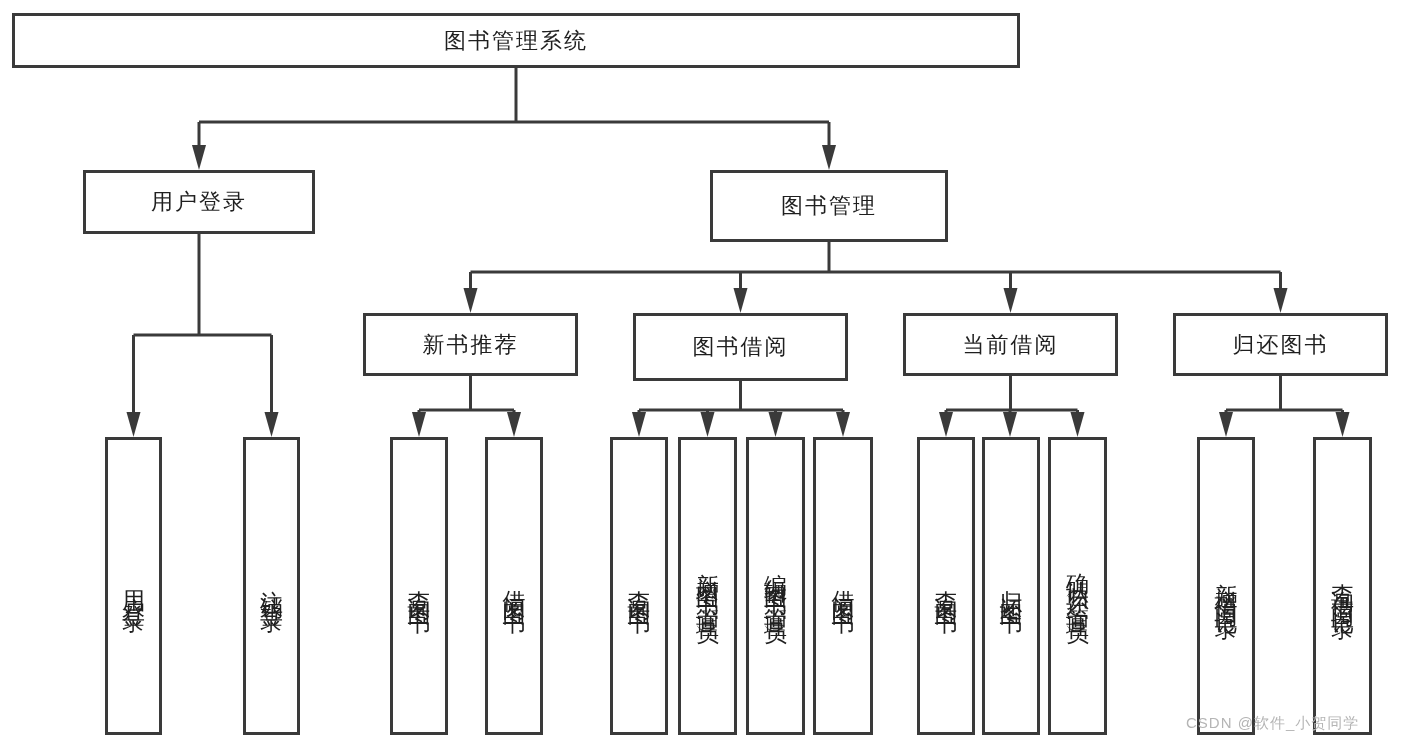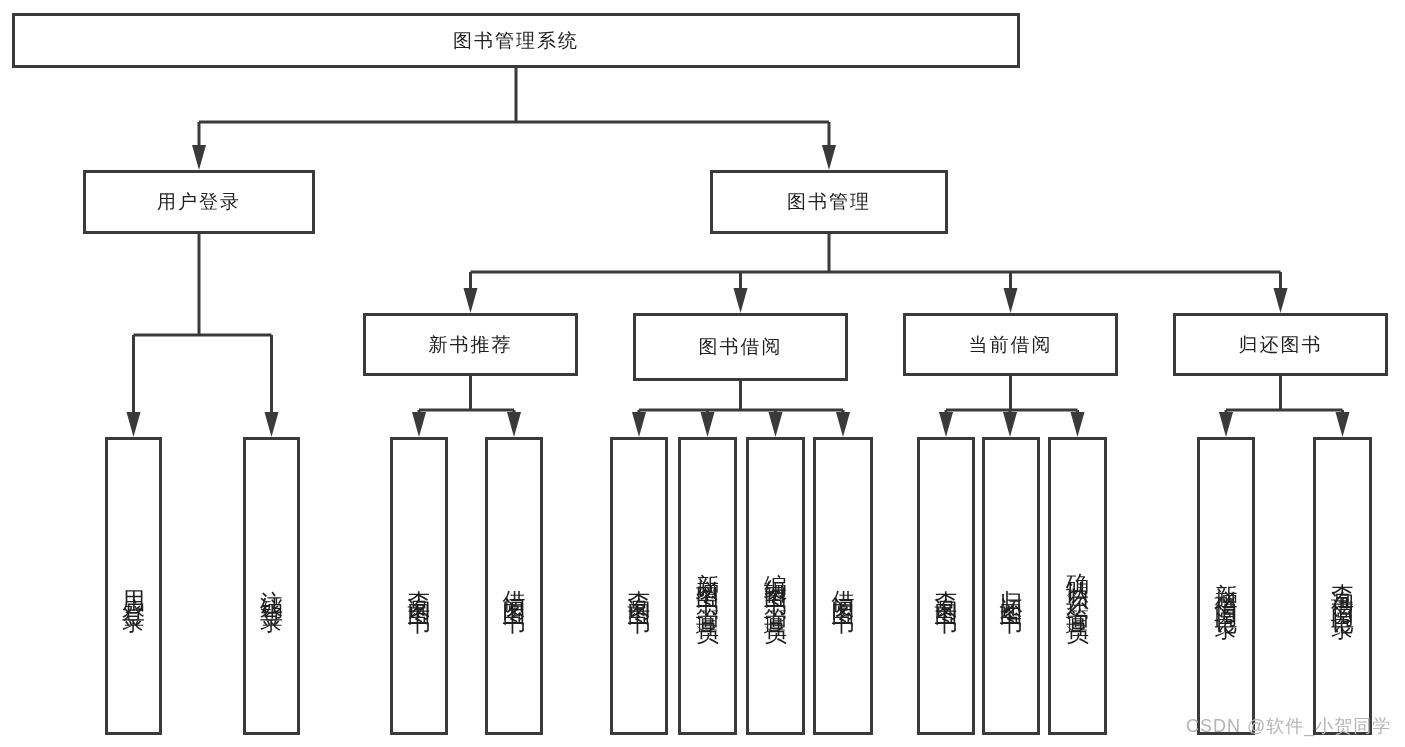--- a/index.html
+++ b/index.html
@@ -6,30 +6,30 @@
   .canvas{
     position:relative;width:1405px;height:747px;background:#ffffff;overflow:hidden;
     font-family:"Liberation Sans","DejaVu Sans",sans-serif;
   }
   .node{
     position:absolute;box-sizing:border-box;
     border:3px solid #3a3a3a;background:#ffffff;
     display:flex;align-items:center;justify-content:center;
     color:#1f1f1f;
   }
-  .h-node{font-size:19px;letter-spacing:2px;white-space:nowrap;}
+  .h-node{font-size:22px;letter-spacing:2px;white-space:nowrap;}
   .v-node{
     writing-mode:vertical-rl;text-orientation:mixed;
     font-size:23px;letter-spacing:7px;line-height:1;
   }
   .connectors{position:absolute;left:0;top:0;z-index:1;}
   .node{z-index:2;}
   .watermark{
     position:absolute;left:1186px;top:714px;z-index:6;
-    font-size:18px;color:#b5b5b5;letter-spacing:1px;white-space:nowrap;
+    font-size:15px;color:#b5b5b5;letter-spacing:1px;white-space:nowrap;
   }
 </style>
 </head>
 <body>
 
 <div class="canvas">
 
   <svg class="connectors" width="1405" height="747" viewBox="0 0 1405 747">
     <g stroke="#3a3a3a" stroke-width="3" fill="none">
 
@@ -95,21 +95,21 @@
       <polygon points="1003,412 1017,412 1010,437"></polygon>
       <polygon points="1070.5,412 1084.5,412 1077.5,437"></polygon>
       <polygon points="1219,412 1233,412 1226,437"></polygon>
       <polygon points="1335.5,412 1349.5,412 1342.5,437"></polygon>
     </g>
   </svg>
 
   <div class="node h-node" style="left:12px;top:13px;width:1008px;height:55px;">图书管理系统</div>
 
   <div class="node h-node" style="left:83px;top:170px;width:232px;height:64px;">用户登录</div>
-  <div class="node h-node" style="left:710px;top:170px;width:238px;height:64px;">图书管理</div>
+  <div class="node h-node" style="left:710px;top:170px;width:238px;height:72px;">图书管理</div>
 
   <div class="node h-node" style="left:363px;top:313px;width:215px;height:63px;text-align:right;">新书推荐</div>
   <div class="node h-node" style="left:633px;top:313px;width:215px;height:68px;">图书借阅</div>
   <div class="node h-node" style="left:903px;top:313px;width:215px;height:63px;">当前借阅</div>
   <div class="node h-node" style="left:1173px;top:313px;width:215px;height:63px;">归还图书</div>
 
   <div class="node v-node" style="left:105px;top:437px;width:57px;height:298px;">用户登录</div>
   <div class="node v-node" style="left:243px;top:437px;width:57px;height:298px;">注销登录</div>
 
   <div class="node v-node" style="left:390px;top:437px;width:58px;height:298px;">查询图书</div>

